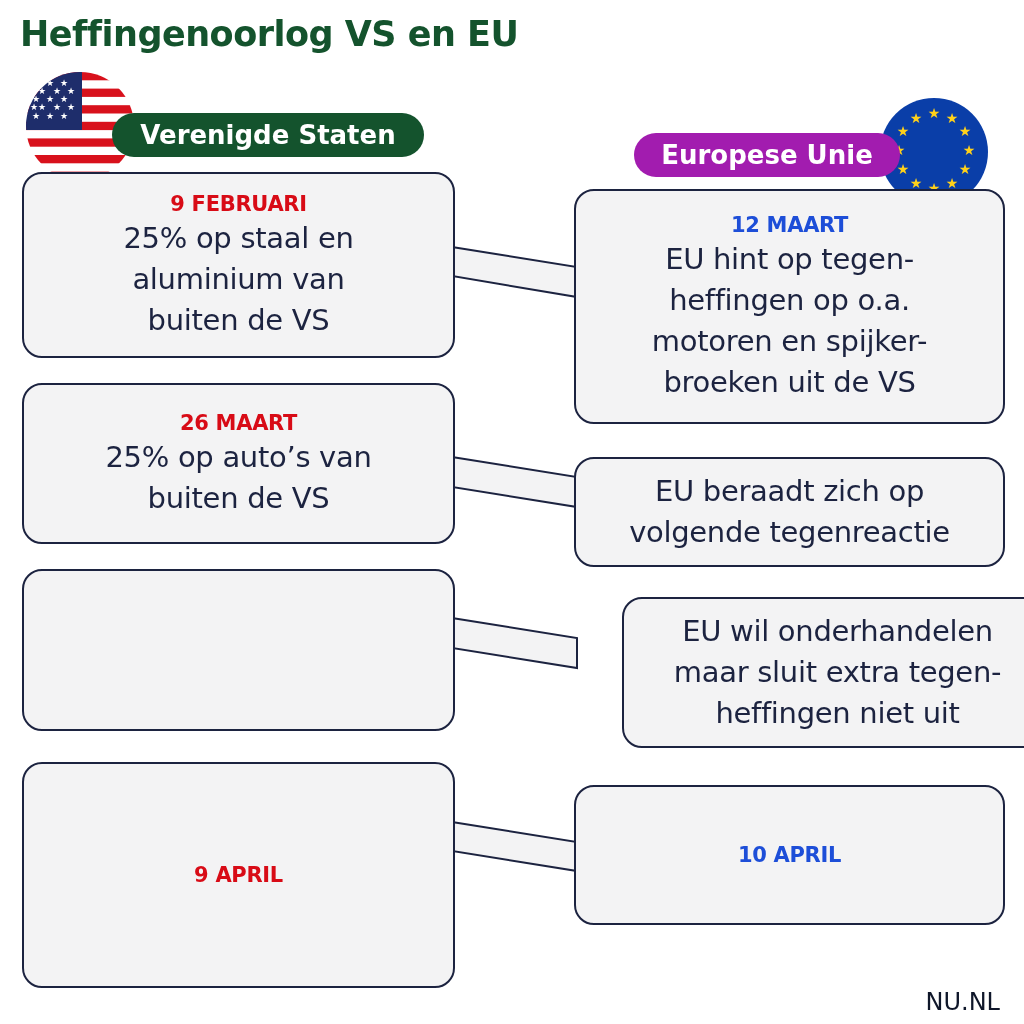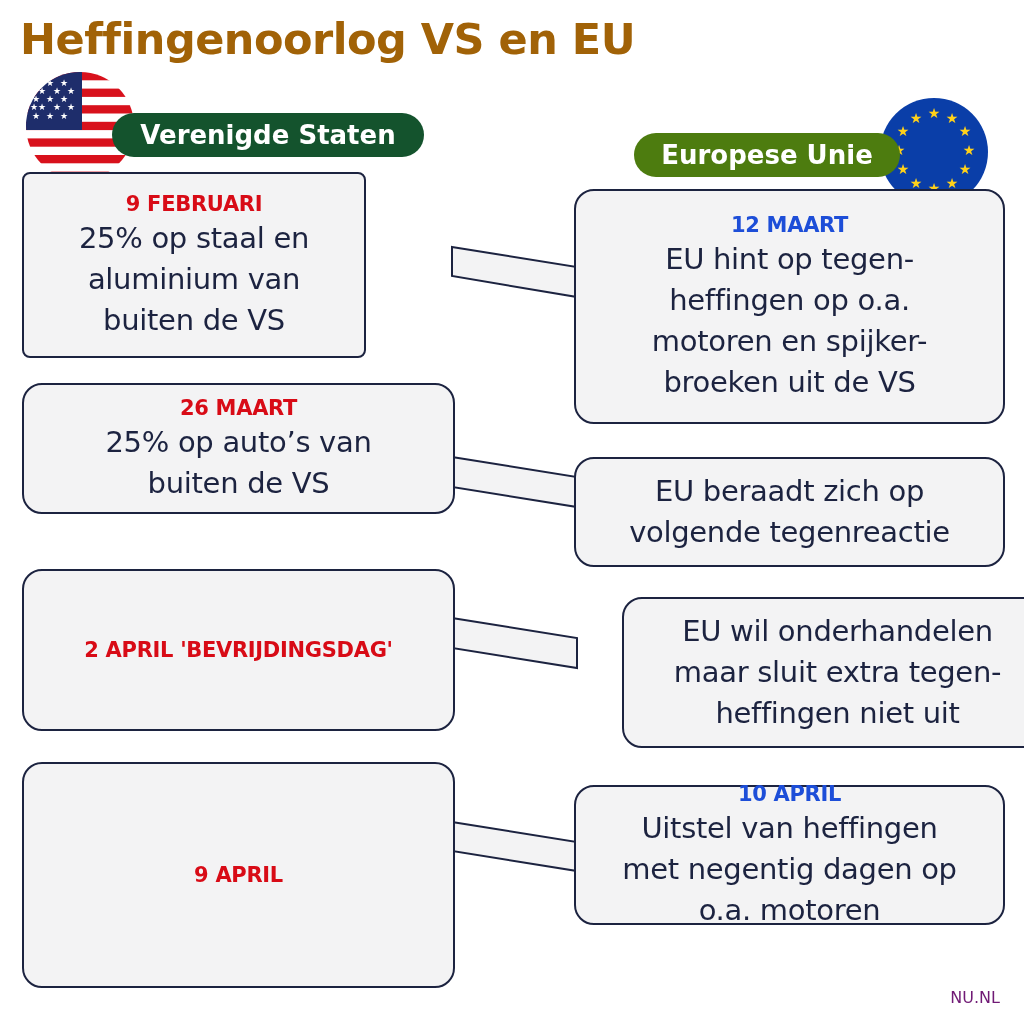--- a/index.html
+++ b/index.html
@@ -4,49 +4,49 @@
 <style>
   html, body { margin: 0; padding: 0; }
   body {
     width: 1024px; height: 1024px; position: relative; overflow: hidden;
     background: #ffffff;
     font-family: "DejaVu Sans", sans-serif;
     color: #1c2340;
   }
   .title {
     position: absolute; left: 20px; top: 14px;
-    font-size: 43px; font-weight: bold; color: #a16207;
+    font-size: 35px; font-weight: bold; color: #14532d;
     letter-spacing: -0.5px;
   }
   .flag { position: absolute; }
   .pill {
     position: absolute; color: #fff; font-weight: bold;
     font-size: 26px; border-radius: 22px;
     display: flex; align-items: center; justify-content: center;
   }
   .pill-us { left: 112px; top: 113px; width: 312px; height: 44px; background: #14532d; }
-  .pill-eu { left: 634px; top: 133px; width: 266px; height: 44px; background: #4d7c0f; }
+  .pill-eu { left: 634px; top: 133px; width: 266px; height: 44px; background: #a21caf; }
   svg.connectors { position: absolute; left: 0; top: 0; }
   .box {
     position: absolute;
     background: #f3f3f4;
     border: 2px solid #1c2340;
     border-radius: 20px;
     box-sizing: border-box;
     display: flex; flex-direction: column; align-items: center; justify-content: center;
     text-align: center;
     padding: 4px 14px;
   }
   .date { font-size: 21px; font-weight: bold; line-height: 28px; letter-spacing: -0.3px; }
   .date.us { color: #d80b16; }
   .date.eu { color: #1d4ed8; }
   .text { font-size: 29px; line-height: 41px; color: #1c2340; white-space: pre-line; letter-spacing: -0.3px; }
   .credit {
     position: absolute; right: 24px; top: 988px;
-    font-size: 16px; color: #701a75;
+    font-size: 24px; color: #0f172a;
   }
 </style>
 </head>
 <body>
 
 <div class="title">Heffingenoorlog VS en EU</div>
 
 <svg class="flag" style="left:26px;top:72px;" width="108" height="108" viewBox="0 0 108 108">
   <defs>
       <clipPath id="usc">
@@ -112,33 +112,32 @@
 
 <svg class="connectors" width="1024" height="1024" viewBox="0 0 1024 1024">
   <g fill="#f3f3f4" stroke="#1c2340" stroke-width="2">
     <polygon points="452,247 577,267 577,297 452,276"></polygon>
     <polygon points="452,457 577,477 577,507 452,487"></polygon>
     <polygon points="452,618 577,638 577,668 452,648"></polygon>
     <polygon points="452,822 577,842 577,871 452,851"></polygon>
   </g>
 </svg>
 
-<div class="box" style="left:22px;top:172px;width:344px;height:186px;border-radius:8px;">
+<div class="box" style="left:22px;top:172px;width:433px;height:186px;">
   <div class="date us">9 FEBRUARI</div>
   <div class="text">25% op staal en
 aluminium van
 buiten de VS</div>
 </div>
-<div class="box" style="left:22px;top:383px;width:433px;height:131px;">
+<div class="box" style="left:22px;top:383px;width:433px;height:161px;">
   <div class="date us">26 MAART</div>
   <div class="text">25% op auto’s van
 buiten de VS</div>
 </div>
 <div class="box" style="left:22px;top:569px;width:433px;height:162px;">
-  <div class="date us">2 APRIL 'BEVRIJDINGSDAG'</div>
 </div>
 <div class="box" style="left:22px;top:762px;width:433px;height:226px;text-align:right;">
   <div class="date us">9 APRIL</div>
 </div>
 
 <div class="box" style="left:574px;top:189px;width:431px;height:235px;">
   <div class="date eu">12 MAART</div>
   <div class="text">EU hint op tegen-
 heffingen op o.a.
 motoren en spijker-
@@ -148,18 +147,15 @@
   <div class="text">EU beraadt zich op
 volgende tegenreactie</div>
 </div>
 <div class="box" style="left:574px;top:597px;width:431px;height:151px;margin-left:48px;">
   <div class="text">EU wil onderhandelen
 maar sluit extra tegen-
 heffingen niet uit</div>
 </div>
 <div class="box" style="left:574px;top:785px;width:431px;height:140px;">
   <div class="date eu">10 APRIL</div>
-  <div class="text">Uitstel van heffingen
-met negentig dagen op
-o.a. motoren</div>
 </div>
 
 <div class="credit">NU.NL</div>
 
 </body></html>

